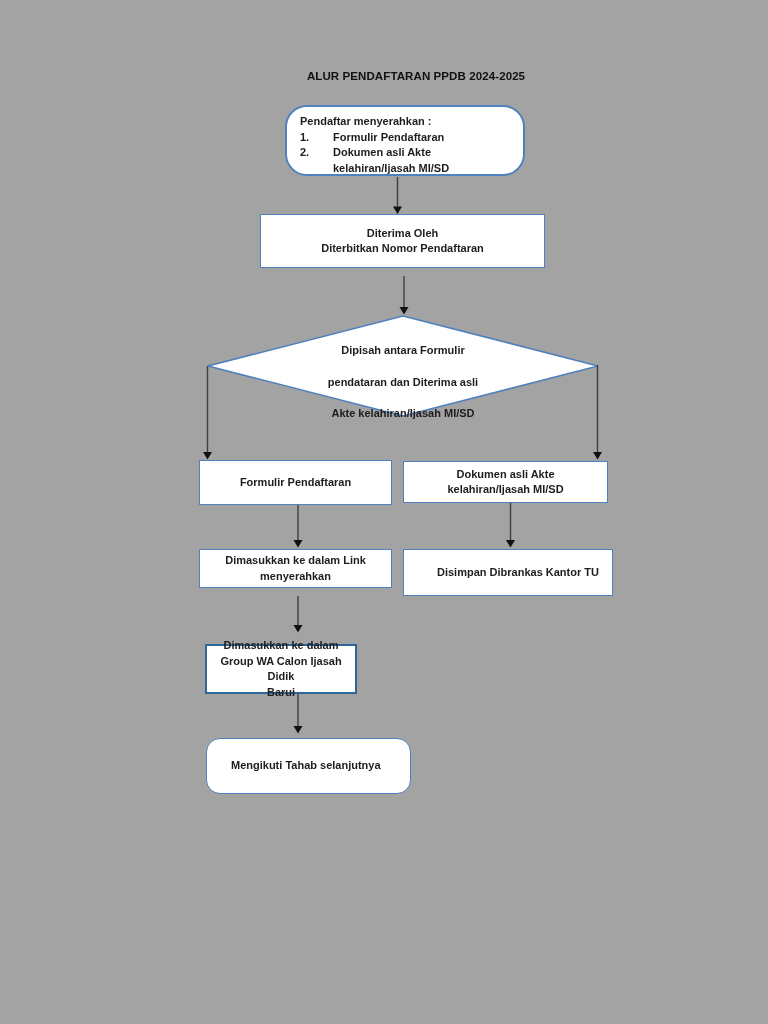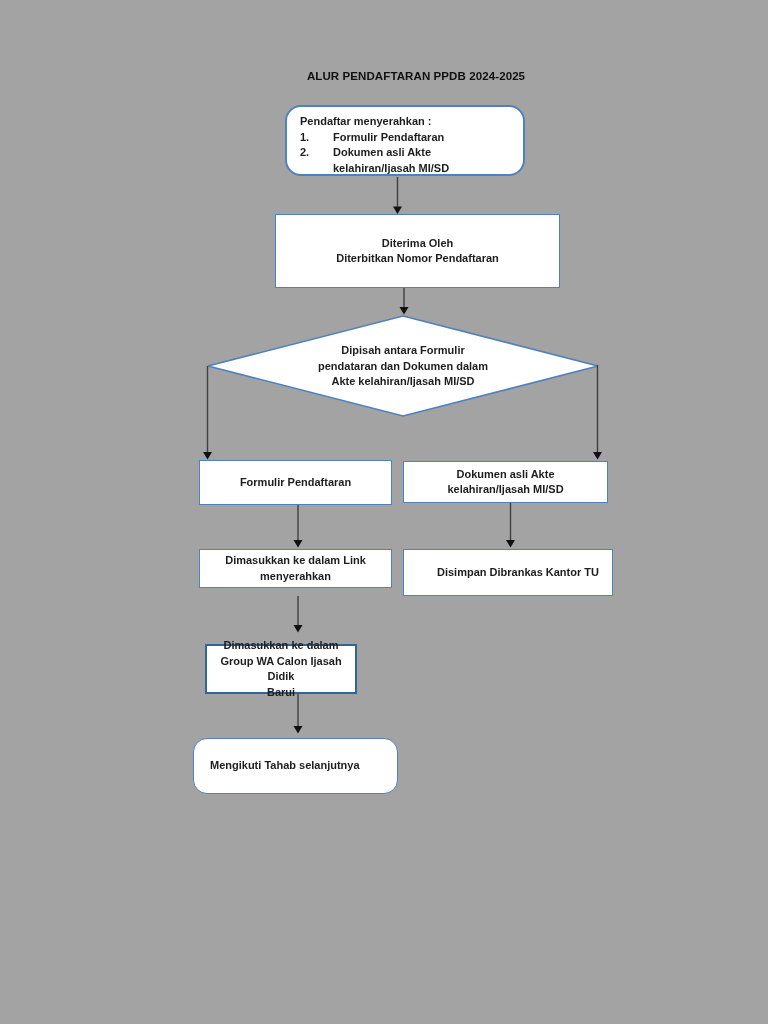--- a/index.html
+++ b/index.html
@@ -15,29 +15,29 @@
   }
   .node{
     position:absolute;background:#fff;border:1.6px solid #4e81bd;
     box-sizing:border-box;display:flex;flex-direction:column;
     justify-content:center;align-items:center;text-align:center;
     font-size:11px;font-weight:600;line-height:15.5px;z-index:1;
   }
   .rounded{border-radius:16px;border-width:2px;}
   .rounded-end{border-radius:14px;}
   .thick{border:2.5px solid #2f6699;}
-  .node-start{align-items:stretch;justify-content:flex-start;text-align:left;padding:7px 8px 6px 13px;}
+  .node-start{align-items:stretch;justify-content:flex-start;text-align:left;padding:7px 8px 6px 13px;border-radius:22px;}
   .list-row{display:flex;width:100%;}
   .list-num{width:33px;flex:none;}
   .list-cont{padding-left:33px;}
-  .node-end{align-items:flex-start;text-align:left;padding-left:16px;}
+  .node-end{align-items:flex-start;text-align:left;padding-left:24px;margin-left:13px;}
   .diamond-label{
     position:absolute;left:283px;top:343px;width:240px;z-index:1;
     display:flex;flex-direction:column;justify-content:center;align-items:center;
-    text-align:center;font-size:11px;font-weight:600;line-height:15.5px;
+    text-align:center;font-size:11px;font-weight:600;line-height:15.5px;gap:16px;
   }
 </style>
 </head>
 <body>
 
 <div class="page">
 
   <svg class="flow-svg" width="768" height="1024" viewBox="0 0 768 1024">
 
     <polygon points="403,316 598,366 403,416 208,366" fill="#ffffff" stroke="#4e81bd" stroke-width="1.6"></polygon>
@@ -91,28 +91,28 @@
       <span class="list-num">1.</span>
       <span>Formulir Pendaftaran</span>
     </div>
     <div class="list-row">
       <span class="list-num">2.</span>
       <span>Dokumen asli Akte</span>
     </div>
     <div class="list-cont">kelahiran/Ijasah MI/SD</div>
   </div>
 
-  <div class="node" style="left:275px;top:214px;width:285px;height:74px;">
+  <div class="node" style="left:260px;top:214px;width:285px;height:54px;">
     <div>Diterima Oleh</div>
     <div>Diterbitkan Nomor Pendaftaran</div>
   </div>
 
   <div class="diamond-label">
     <div>Dipisah antara Formulir</div>
-    <div>pendataran dan Dokumen dalam</div>
+    <div>pendataran dan Diterima asli</div>
     <div>Akte kelahiran/Ijasah MI/SD</div>
   </div>
 
   <div class="node" style="left:199px;top:460px;width:193px;height:45px;">
     <div>Formulir Pendaftaran</div>
   </div>
 
   <div class="node" style="left:403px;top:461px;width:205px;height:42px;">
     <div>Dokumen asli Akte</div>
     <div>kelahiran/Ijasah MI/SD</div>

